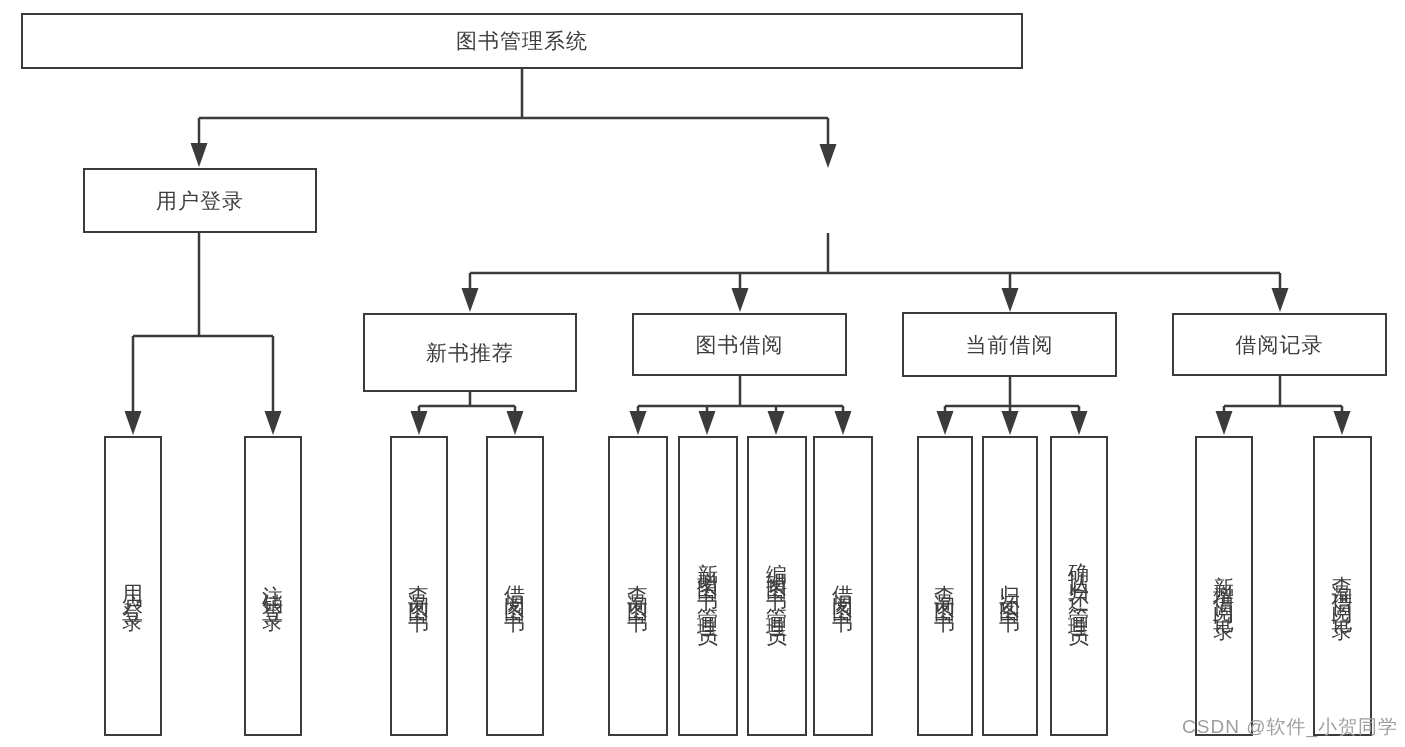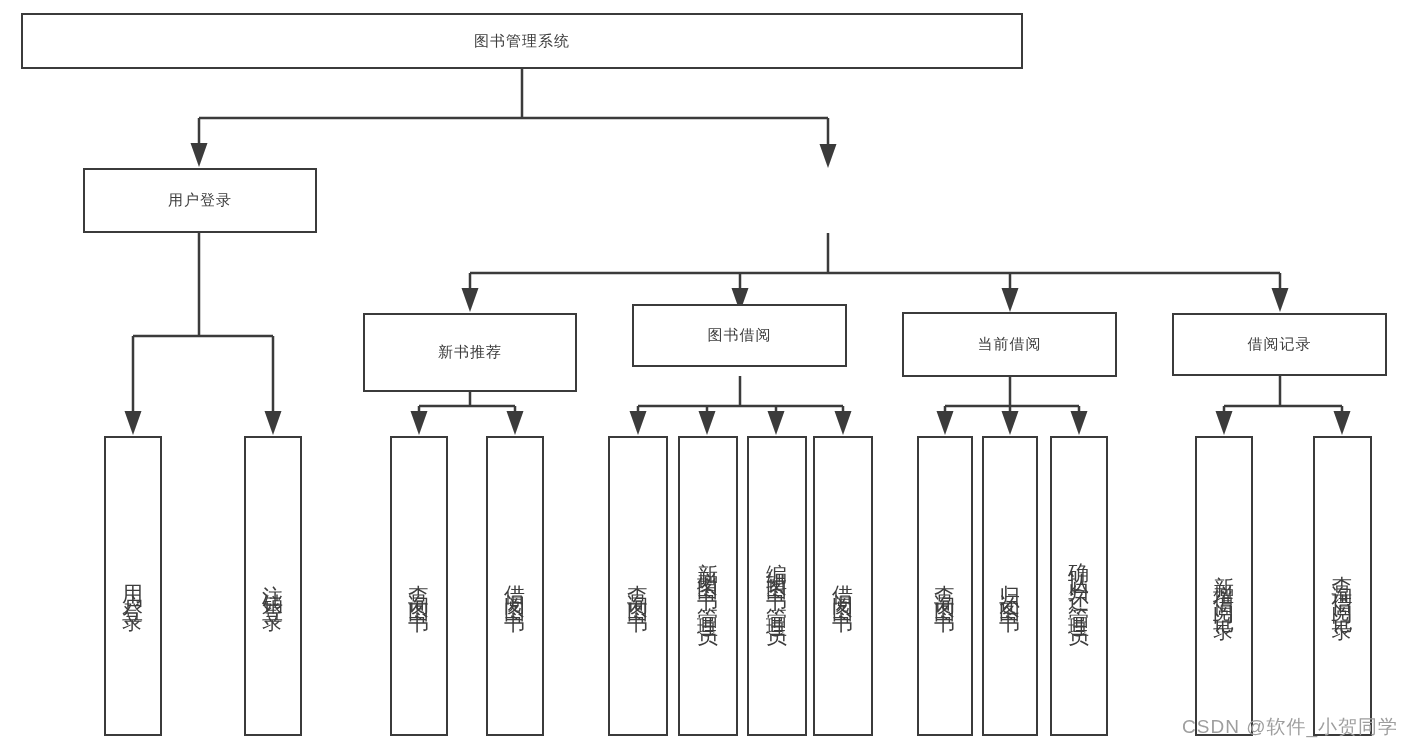--- a/index.html
+++ b/index.html
@@ -20,21 +20,21 @@
     position: absolute;
     box-sizing: border-box;
     background: #ffffff;
     border: 2.5px solid #3b3b3b;
     display: flex;
     align-items: center;
     justify-content: center;
     color: #3d3d3d;
   }
   .h-node .label {
-    font-size: 15px;
+    font-size: 21px;
     letter-spacing: 1px;
     white-space: nowrap;
     font-family: Liberation Mono, monospace;
   }
   .v-node .label {
     writing-mode: vertical-rl;
     text-orientation: mixed;
     font-size: 21px;
     letter-spacing: 9px;
     line-height: 1;
@@ -100,21 +100,21 @@
     <span class="label">图书管理系统</span>
   </div>
 
   <div class="node h-node" style="left:83px;top:168px;width:234px;height:65px">
     <span class="label">用户登录</span>
   </div>
 
   <div class="node h-node" style="left:363px;top:313px;width:214px;height:79px">
     <span class="label">新书推荐</span>
   </div>
-  <div class="node h-node" style="left:632px;top:304px;width:215px;height:63px">
+  <div class="node h-node" style="left:632px;top:313px;width:215px;height:63px">
     <span class="label">图书借阅</span>
   </div>
   <div class="node h-node" style="left:902px;top:312px;width:215px;height:65px">
     <span class="label">当前借阅</span>
   </div>
   <div class="node h-node" style="left:1172px;top:313px;width:215px;height:63px">
     <span class="label">借阅记录</span>
   </div>
 
   <div class="node v-node" style="left:104px;top:436px;width:58px;height:300px">

